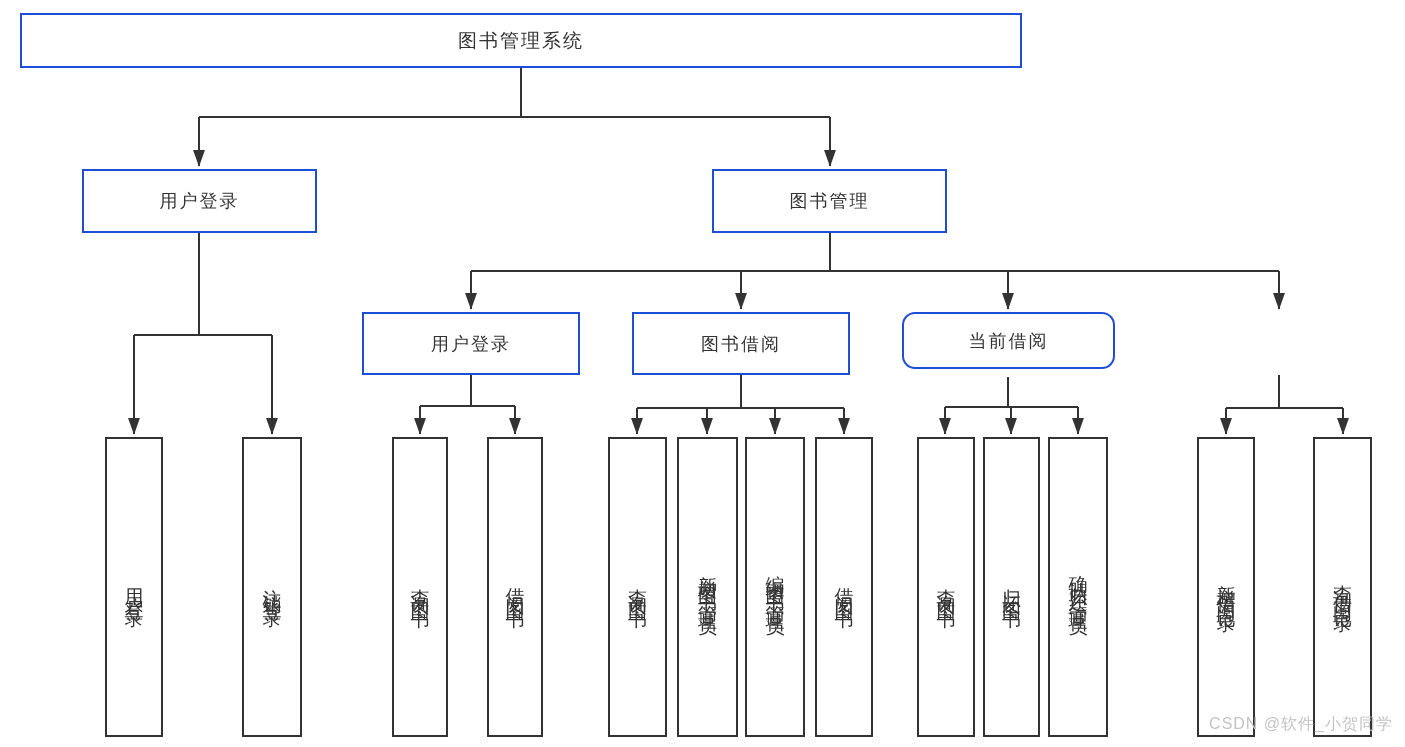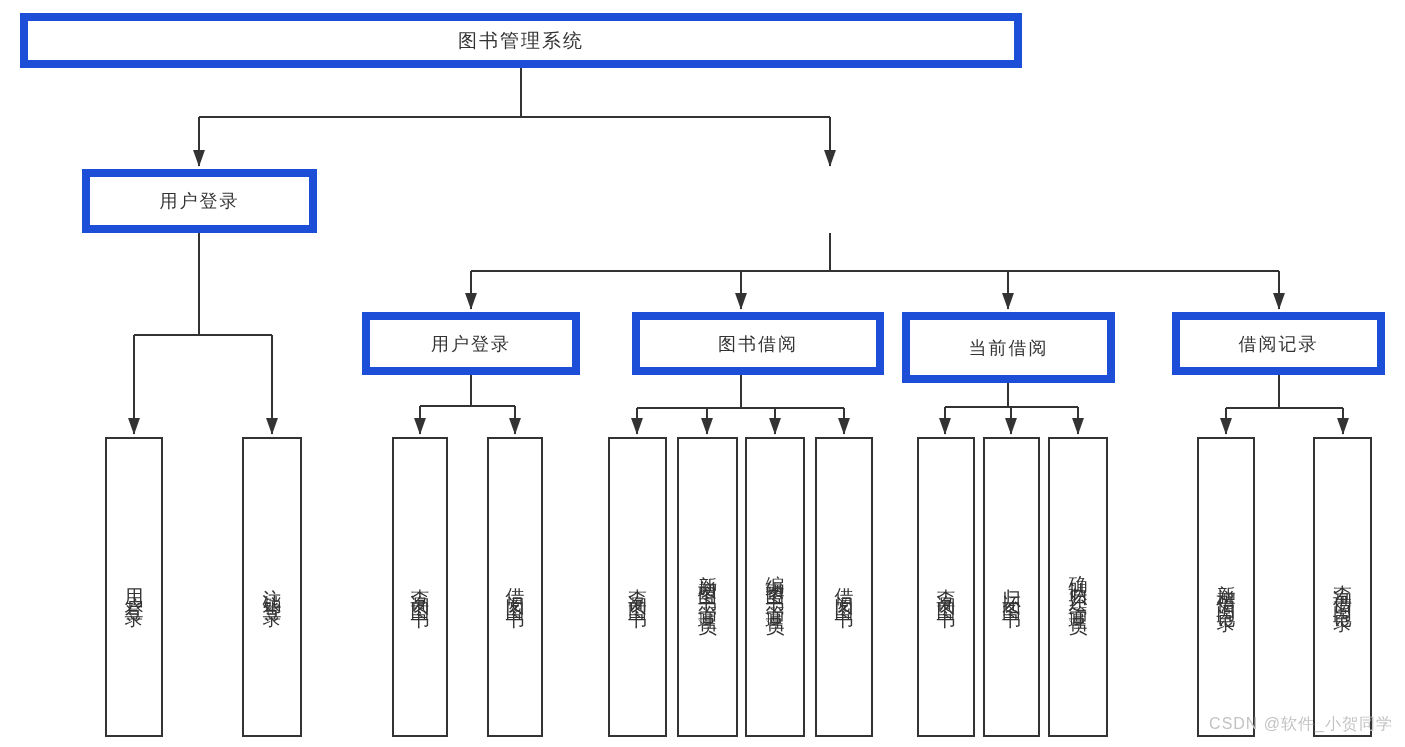--- a/index.html
+++ b/index.html
@@ -17,21 +17,21 @@
   }
   .edges {
     position: absolute;
     left: 0;
     top: 0;
     z-index: 1;
   }
   .hbox {
     position: absolute;
     box-sizing: border-box;
-    border: 8px solid #1d4ed8;
+    border: 2px solid #1d4ed8;
     background: #ffffff;
     display: flex;
     align-items: center;
     justify-content: center;
     color: #333333;
     font-size: 18px;
     letter-spacing: 2px;
     z-index: 2;
     white-space: nowrap;
   }
@@ -124,32 +124,32 @@
     </g>
   </svg>
 
   <div class="hbox root" style="left:20px; top:13px; width:1002px; height:55px;">
     <span>图书管理系统</span>
   </div>
 
   <div class="hbox" style="left:82px; top:169px; width:235px; height:64px;">
     <span>用户登录</span>
   </div>
+  <div class="hbox" style="left:712px; top:169px; width:235px; height:64px;">
+    <span>图书管理</span>
+  </div>
 
   <div class="hbox" style="left:362px; top:312px; width:218px; height:63px;">
     <span>用户登录</span>
   </div>
-  <div class="hbox" style="left:632px; top:312px; width:252px; height:63px;">
+  <div class="hbox" style="left:632px; top:312px; width:218px; height:63px;">
     <span>图书借阅</span>
   </div>
-  <div class="hbox" style="left:902px; top:312px; width:213px; height:71px;">
+  <div class="hbox" style="left:902px; top:312px; width:213px; height:57px;border-radius:13px;">
     <span>当前借阅</span>
-  </div>
-  <div class="hbox" style="left:1172px; top:312px; width:213px; height:63px;">
-    <span>借阅记录</span>
   </div>
 
   <div class="vbox" style="left:105px; width:58px;">
     <span class="vtext">用户登录</span>
   </div>
   <div class="vbox" style="left:242px; width:60px;">
     <span class="vtext">注销登录</span>
   </div>
   <div class="vbox" style="left:392px; width:56px;">
     <span class="vtext">查询图书</span>

